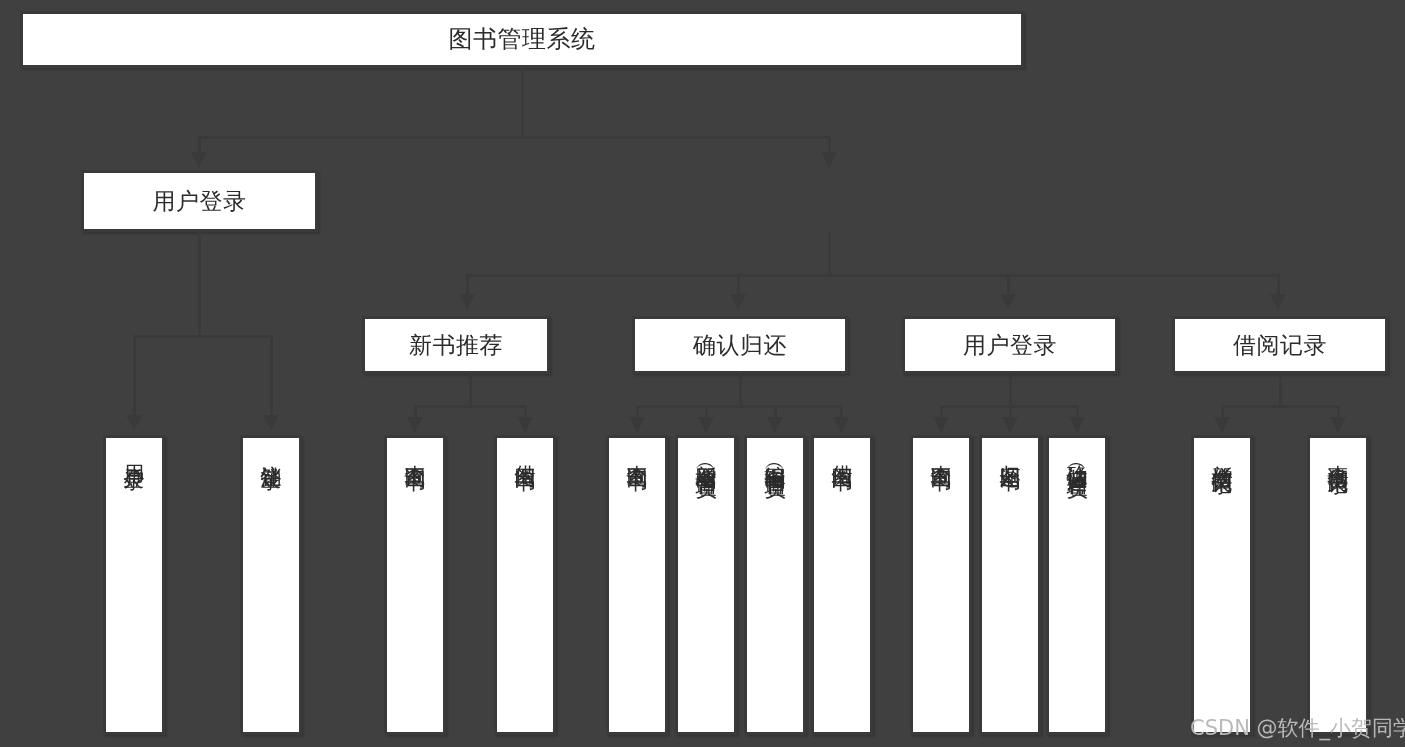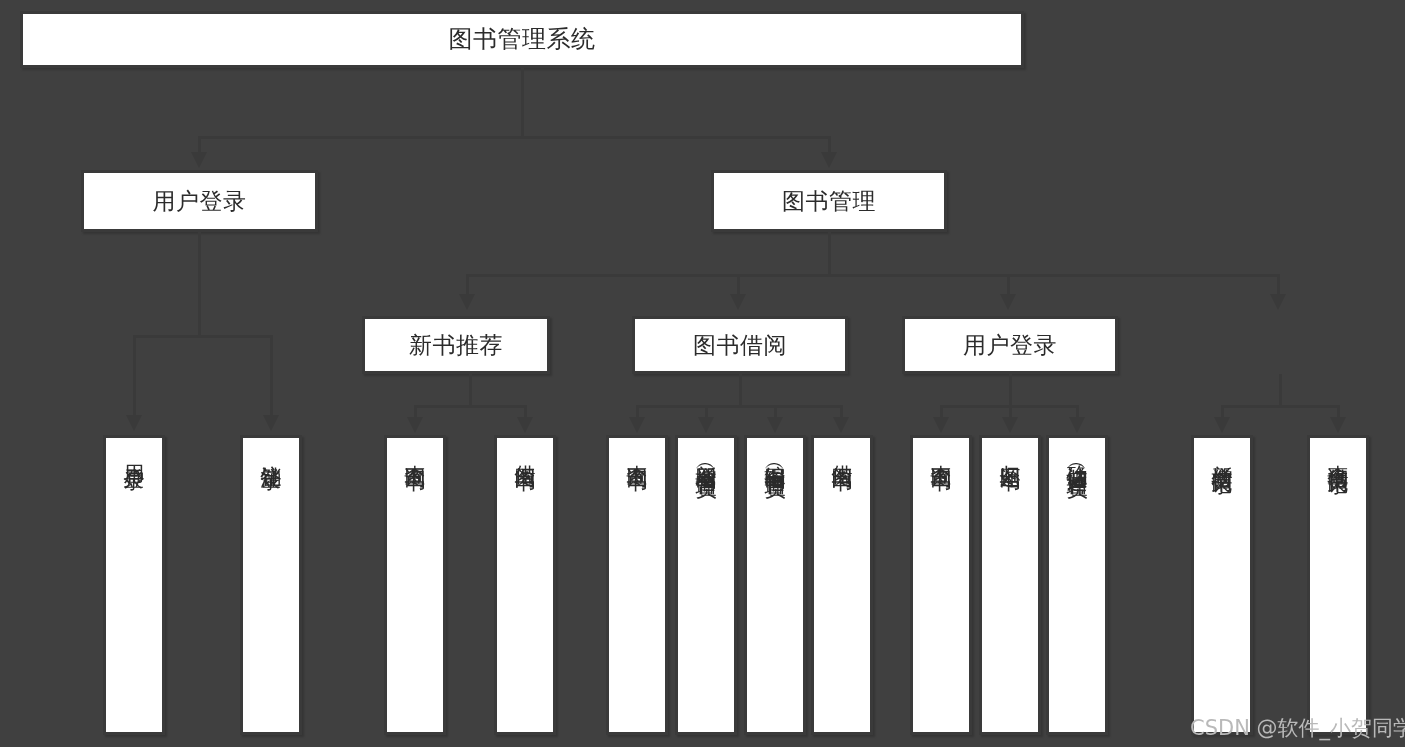--- a/index.html
+++ b/index.html
@@ -88,23 +88,20 @@
 
   <div class="edge hline" style="left:198px; top:136px; width:633px; height:3px;"></div>
 
   <div class="edge vline" style="left:198px; top:136px; width:3px; height:22px;"></div>
   <div class="arrow" style="left:191px; top:152px;"></div>
   <div class="edge vline" style="left:828px; top:136px; width:3px; height:22px;"></div>
   <div class="arrow" style="left:821px; top:152px;"></div>
 
   <div class="node h" style="left:81px; top:170px; width:237px; height:62px;">
     <span>用户登录</span>
-  </div>
-  <div class="node h" style="left:711px; top:170px; width:236px; height:62px;">
-    <span>图书管理</span>
   </div>
 
   <div class="edge vline" style="left:198px; top:232px; width:3px; height:105px;"></div>
   <div class="edge hline" style="left:133px; top:335px; width:137px; height:3px;"></div>
   <div class="edge vline" style="left:133px; top:335px; width:3px; height:84px;"></div>
   <div class="arrow" style="left:126px; top:415px;"></div>
   <div class="edge vline" style="left:270px; top:335px; width:3px; height:84px;"></div>
   <div class="arrow" style="left:263px; top:415px;"></div>
 
   <div class="edge vline" style="left:828px; top:232px; width:3px; height:44px;"></div>
@@ -115,24 +112,27 @@
   <div class="arrow" style="left:730px; top:294px;"></div>
   <div class="edge vline" style="left:1007px; top:274px; width:3px; height:24px;"></div>
   <div class="arrow" style="left:1000px; top:294px;"></div>
   <div class="edge vline" style="left:1277px; top:274px; width:3px; height:24px;"></div>
   <div class="arrow" style="left:1270px; top:294px;"></div>
 
   <div class="node h" style="left:362px; top:316px; width:188px; height:58px;">
     <span>新书推荐</span>
   </div>
   <div class="node h" style="left:632px; top:316px; width:216px; height:58px;">
-    <span>图书借阅</span>
+    <span>确认归还</span>
   </div>
   <div class="node h" style="left:902px; top:316px; width:216px; height:58px;">
     <span>用户登录</span>
+  </div>
+  <div class="node h" style="left:1172px; top:316px; width:216px; height:58px;">
+    <span>借阅记录</span>
   </div>
 
   <div class="edge vline" style="left:469px; top:374px; width:3px; height:33px;"></div>
   <div class="edge hline" style="left:414px; top:405px; width:113px; height:3px;"></div>
   <div class="edge vline" style="left:414px; top:405px; width:3px; height:16px;"></div>
   <div class="arrow" style="left:407px; top:417px;"></div>
   <div class="edge vline" style="left:524px; top:405px; width:3px; height:16px;"></div>
   <div class="arrow" style="left:517px; top:417px;"></div>
 
   <div class="edge vline" style="left:739px; top:374px; width:3px; height:33px;"></div>

